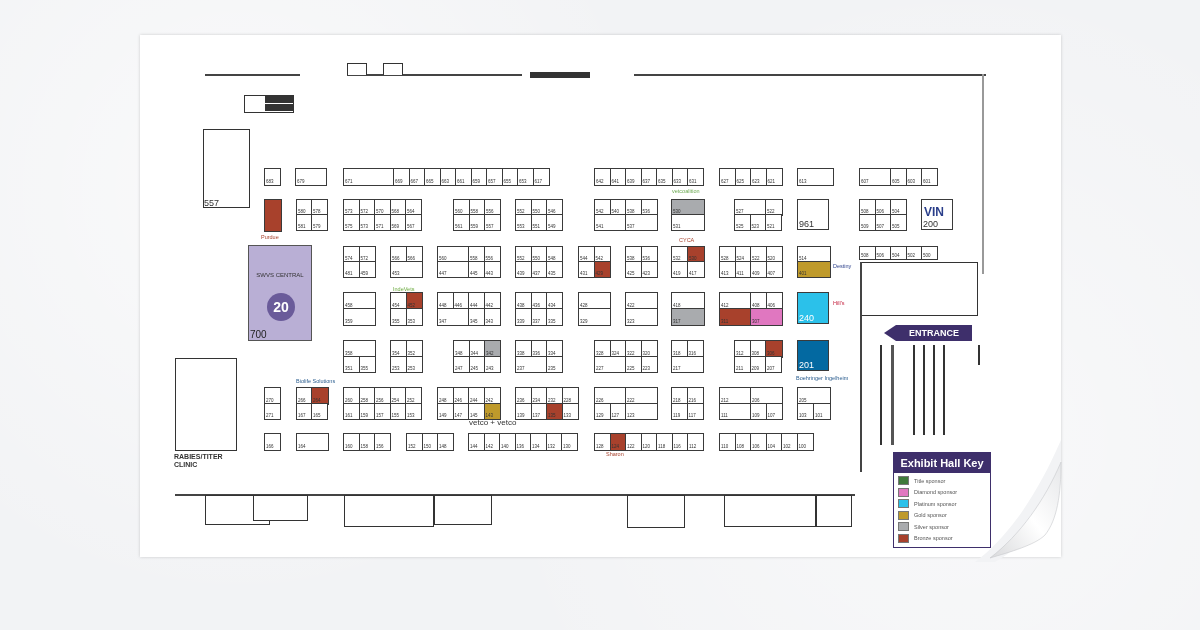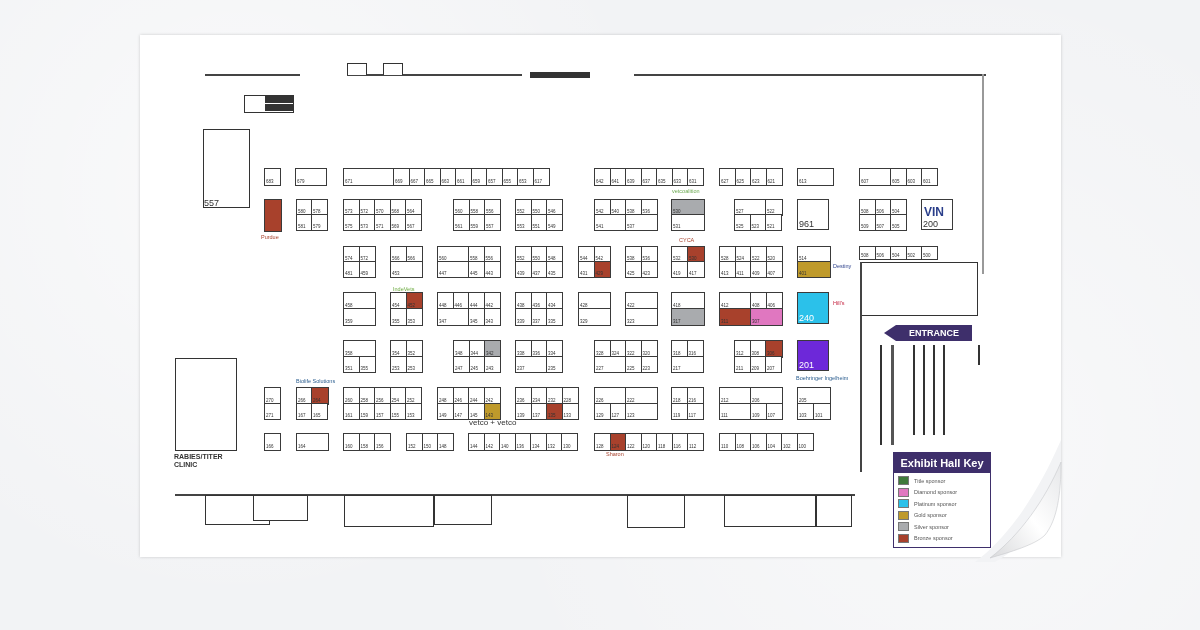--- a/index.html
+++ b/index.html
@@ -8,21 +8,21 @@
     radial-gradient(circle at 20% 30%, rgba(255,255,255,.6), transparent 40%),
     radial-gradient(circle at 80% 70%, rgba(255,255,255,.5), transparent 45%);}
   .sheet{position:absolute;left:140px;top:35px;width:921px;height:522px;background:#fff;box-shadow:0 0 3px rgba(0,0,0,.18);}
   .curl{position:absolute;left:975px;top:440px;width:90px;height:125px;}
   .map{position:absolute;left:0;top:0;width:1200px;height:630px;}
   .wall{position:absolute;background:#444;}
   .room{position:absolute;border:1.5px solid #333;background:#fff;box-sizing:border-box;}
   .booth{position:absolute;box-sizing:border-box;border:1.5px solid #3a3a3a;background:#fff;}
   .booth .num{position:absolute;left:1px;bottom:0px;font-size:4.5px;color:#333;line-height:1;}
   .booth.big .num{font-size:9px;}
-  .sp-title{background:#6d28d9;}
+  .sp-title{background:#0369a1;}
   .sp-diamond{background:#e077c0;}
   .sp-platinum{background:#2bc1ea;}
   .sp-gold{background:#bf9a2b;}
   .sp-silver{background:#a9abae;}
   .sp-bronze{background:#a8412c;}
   .label{position:absolute;font-size:8px;color:#333;}
   .biglabel{position:absolute;font-size:9px;font-weight:bold;color:#333;line-height:1.05;}
   .central{position:absolute;left:248px;top:245px;width:64px;height:96px;background:#b9afd5;border:1.5px solid #555;box-sizing:border-box;}
   .central .t{position:absolute;top:26px;width:100%;text-align:center;font-size:6px;color:#333;line-height:1.2;}
   .central .badge{position:absolute;left:18px;top:47px;width:28px;height:28px;border-radius:50%;background:#6a5b9a;color:#fff;font-weight:bold;font-size:14px;text-align:center;line-height:28px;}
@@ -52,20 +52,25 @@
   <div class="wall" style="left:530px;top:72px;width:60px;height:6px;background:#333;"></div>
   <div class="wall" style="left:634px;top:74px;width:352px;height:1.5px;"></div>
   <div class="wall" style="left:982px;top:74px;width:1.5px;height:200px;background:#999;"></div>
   <div class="room" style="left:244px;top:95px;width:50px;height:18px;"></div>
   <div class="wall" style="left:265px;top:96px;width:28px;height:7px;background:#333;"></div>
   <div class="wall" style="left:265px;top:104px;width:28px;height:7px;background:#333;"></div>
 
   <div class="room" style="left:203px;top:129px;width:47px;height:79px;"></div>
   <div class="label" style="left:204px;top:198px;font-size:9px;">557</div>
 
+  <div class="central">
+    <div class="t">SWVS CENTRAL</div>
+    <div class="badge">20</div>
+    <div class="n">700</div>
+  </div>
 
   <div class="room" style="left:175px;top:358px;width:62px;height:93px;"></div>
   <div class="biglabel" style="left:174px;top:453px;font-size:7px;">RABIES/TITER</div>
   <div class="biglabel" style="left:174px;top:461px;font-size:7px;">CLINIC</div>
 
   <div class="wall" style="left:175px;top:494px;width:680px;height:1.5px;"></div>
   <div class="room" style="left:205px;top:495px;width:65px;height:30px;"></div>
   <div class="room" style="left:253px;top:495px;width:55px;height:26px;"></div>
   <div class="room" style="left:344px;top:495px;width:90px;height:32px;"></div>
   <div class="room" style="left:434px;top:495px;width:58px;height:30px;"></div>

